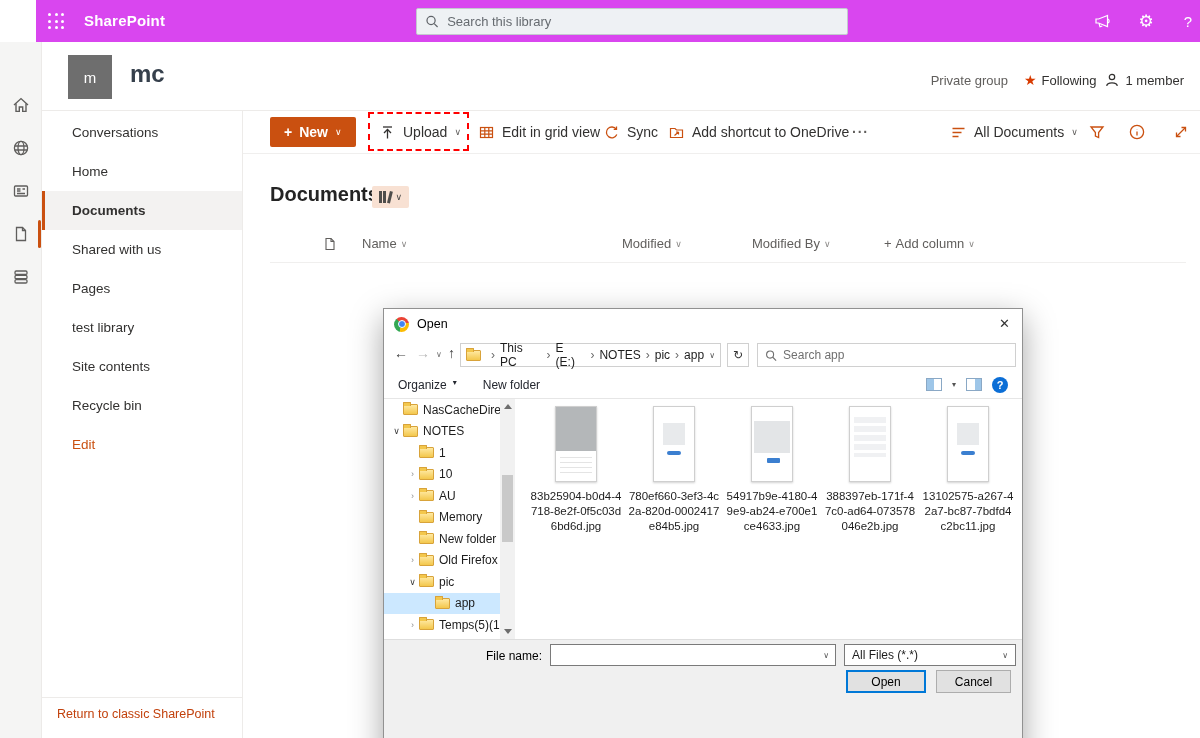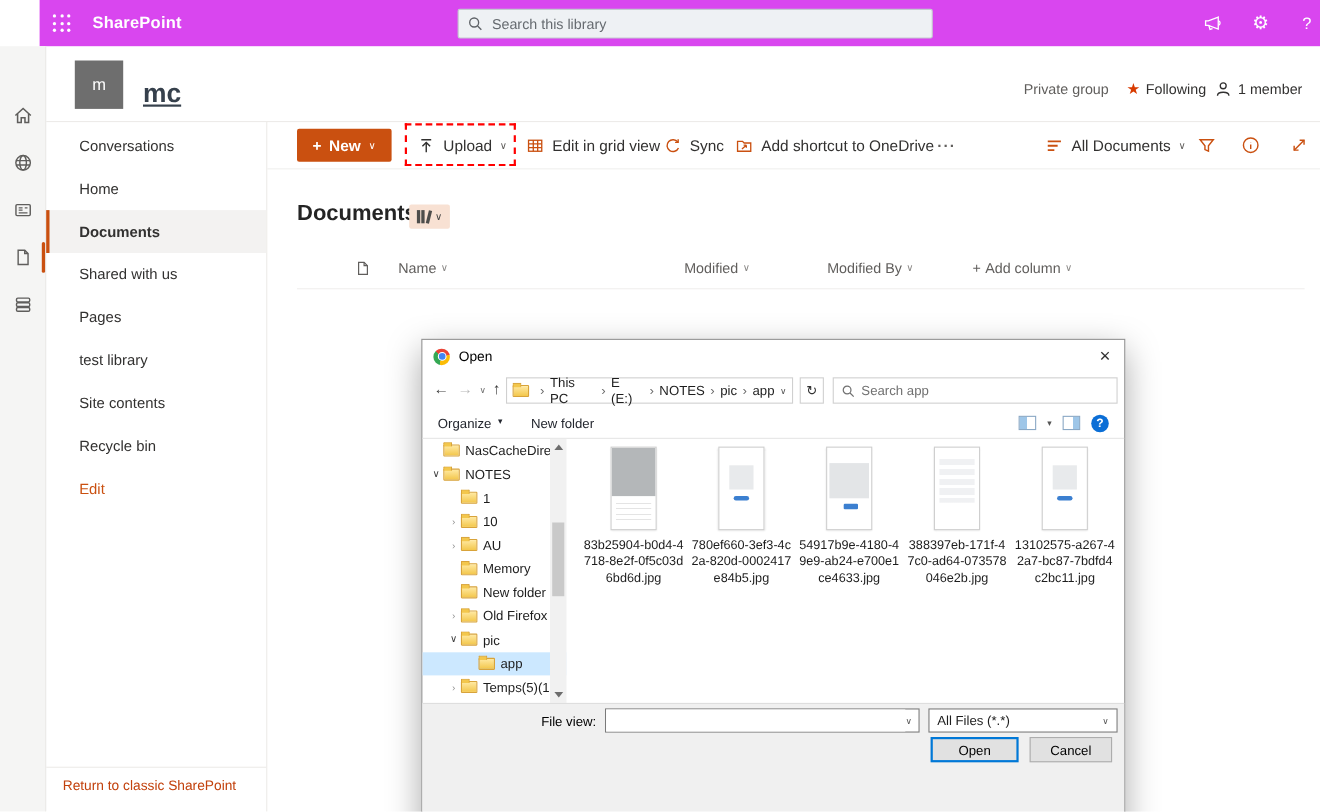--- a/index.html
+++ b/index.html
@@ -26,21 +26,21 @@
   .rail-ic { position:absolute; left:11px; width:20px; height:20px; cursor:pointer; }
   .rail-sel { position:absolute; right:0; width:3px; height:28px; background:#ca5010; border-radius:2px; }
 
   
   .hdr-line { position:absolute; left:42px; top:110px; right:0; height:1px; background:#edebe9; }
   .nav-vline { position:absolute; left:242px; top:110px; bottom:0; width:1px; background:#edebe9; }
   .cmd-line { position:absolute; left:243px; top:153px; right:0; height:1px; background:#f0efee; }
 
   
   .site-logo { position:absolute; left:68px; top:55px; width:44px; height:44px; background:#6e6e6e; color:#fff; font-size:15px; display:flex; align-items:center; justify-content:center; cursor:pointer; }
-  .site-title { position:absolute; left:130px; top:72px; font-size:24px; font-weight:bold; color:#36404c; cursor:pointer;text-decoration:underline; }
+  .site-title { position:absolute; left:130px; top:60px; font-size:24px; font-weight:bold; color:#36404c; cursor:pointer; }
   .site-meta { position:absolute; right:16px; top:72px; display:flex; align-items:center; gap:8px; font-size:13px; color:#323130; }
   .site-meta .muted { color:#605e5c; margin-right:8px; }
   .star { color:#d83b01; font-size:14px; }
   .meta-item { display:flex; align-items:center; gap:5px; cursor:pointer; }
 
   
   .new-btn { position:absolute; left:270px; top:117px; height:30px; padding:0 14px; background:#ca5010; border:none; border-radius:2px; color:#fff; font-size:14px; font-weight:bold; display:flex; align-items:center; gap:7px; cursor:pointer; font-family:inherit; }
   .new-btn .chev { font-size:9px; font-weight:normal; }
   .annotation { position:absolute; left:368px; top:112px; width:101px; height:39px; border:2px dashed #ff0000; pointer-events:none; }
   .cmd-item { position:absolute; top:117px; height:30px; display:flex; align-items:center; gap:7px; font-size:14px; color:#323130; cursor:pointer; background:none; border:none; font-family:inherit; }
@@ -491,21 +491,21 @@
           <div class="thumb"></div>
           <div class="fname">388397eb-171f-47c0-ad64-073578046e2b.jpg</div>
         </div>
       <div class="fi">
           <div class="thumb"></div>
           <div class="fname">13102575-a267-42a7-bc87-7bdfd4c2bc11.jpg</div>
         </div>
     </div>
 
     <div class="dlg-footer">
-      <span class="fn-label">File view:</span>
+      <span class="fn-label">File name:</span>
       <div class="fn-input-wrap">
         <input type="text" value="" style="">
         <span class="chev">∨</span>
       </div>
       <div class="ft-select">
         <span>All Files (*.*)</span>
         <span class="chev">∨</span>
       </div>
       <button class="dlg-btn btn-open">Open</button>
       <button class="dlg-btn btn-cancel">Cancel</button>

